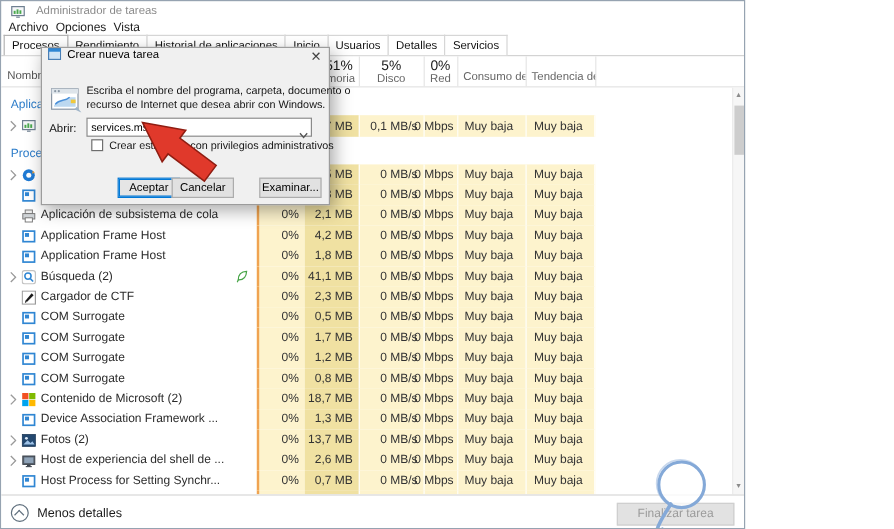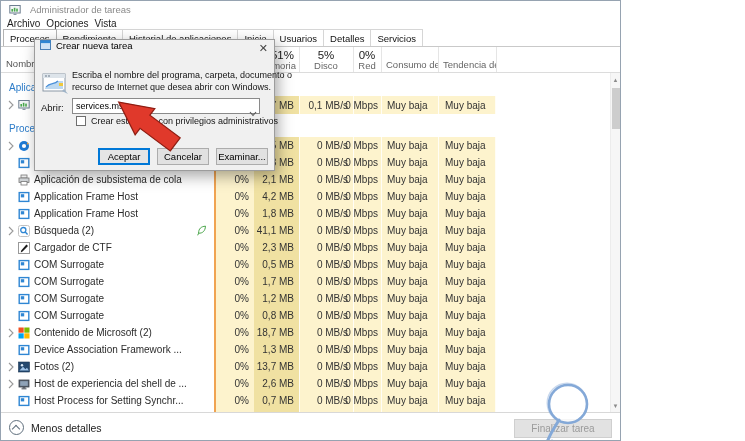--- a/index.html
+++ b/index.html
@@ -70,21 +70,21 @@
   .dlg-combo{position:absolute;left:37px;top:58px;width:188px;height:16px;box-sizing:border-box;
     background:#fff;border:1px solid #8a8a8a;}
   .dlg-combo input{position:absolute;left:3px;top:1px;width:160px;height:12px;border:none;outline:none;
     font-family:"Liberation Sans",sans-serif;font-size:9px;color:#000;background:transparent;padding:0;}
   .combo-chev{position:absolute;right:2px;top:4px;}
   .dlg-check{position:absolute;left:41px;top:76px;display:flex;align-items:center;gap:5px;font-size:9px;color:#141414;white-space:nowrap;}
   .chk-box{width:10px;height:10px;background:#fff;border:1px solid #6e6e6e;box-sizing:border-box;flex:none;}
   .btn{position:absolute;top:108px;width:52px;height:17px;background:#e1e1e1;border:1px solid #acacac;
     font-size:9.5px;color:#000;text-align:center;line-height:15px;box-sizing:border-box;}
   .btn.default{border:1px solid #0078d7;box-shadow:inset 0 0 0 1px var(--accent);background:#e5e5e5;}
-  .btn-ok{left:63px;} .btn-cancel{left:122px;} .btn-browse{left:181px;}
+  .btn-ok{left:63px;} .btn-cancel{left:108px;} .btn-browse{left:181px;}
   
   .arrow{position:absolute;left:111px;top:96px;z-index:30;}
   .magnifier{position:absolute;right:18px;bottom:-4px;z-index:40;}
 </style>
 </head>
 <body>
 
 <div class="window">
 
   <div class="titlebar">

